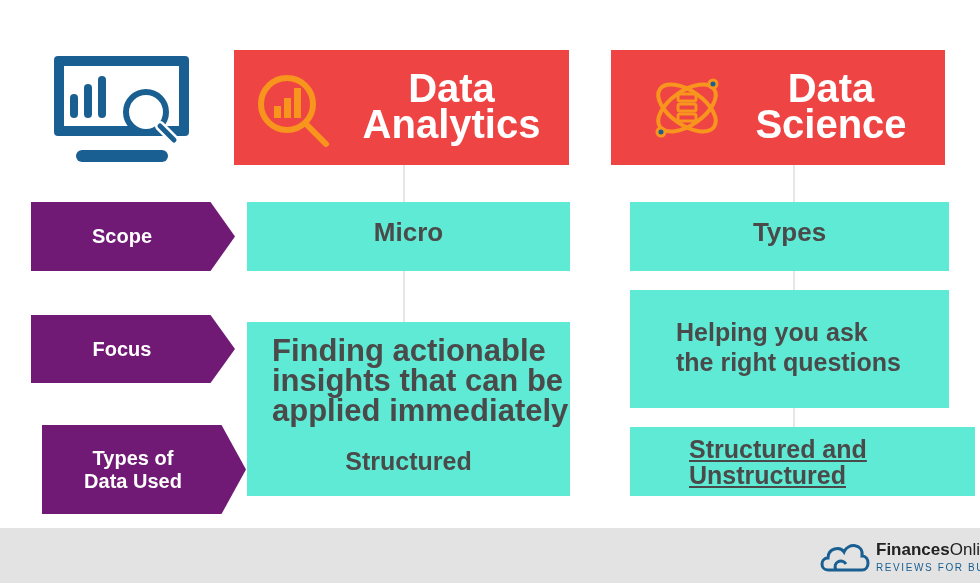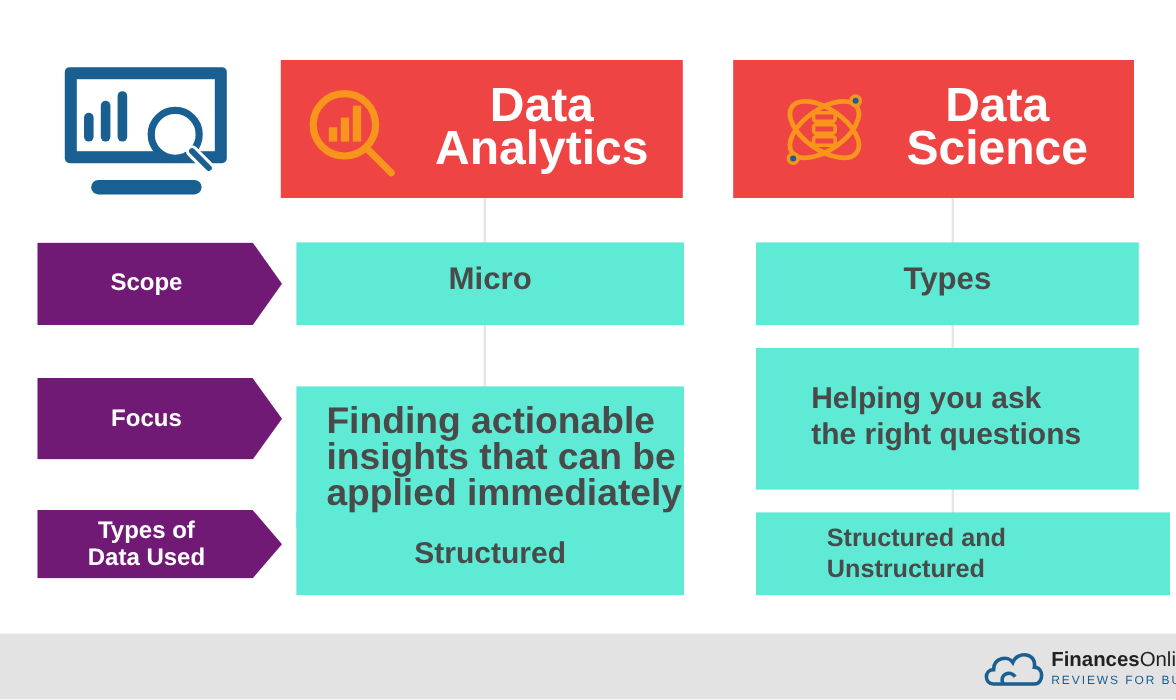--- a/index.html
+++ b/index.html
@@ -74,21 +74,21 @@
 
 <div class="abs vline" style="left:403px;top:165px;height:330px;"></div>
 <div class="abs vline" style="left:793px;top:165px;height:330px;"></div>
 
 <div class="abs label" style="left:31px;top:202px;width:204px;height:69px;">
   <span>Scope</span>
 </div>
 <div class="abs label" style="left:31px;top:315px;width:204px;height:68px;text-align:center;">
   <span>Focus</span>
 </div>
-<div class="abs label" style="left:31px;top:425px;width:204px;height:57px;">
+<div class="abs label" style="left:42px;top:425px;width:204px;height:89px;">
   <span>Types of
 Data Used</span>
 </div>
 
 <div class="abs cell center" style="left:247px;top:202px;width:323px;height:69px;font-size:26px;">
   <span style="margin-top:-8px;">Micro</span>
 </div>
 <div class="abs cell" style="left:247px;top:290px;width:323px;height:118px;font-size:31px;line-height:30px;margin-top:32px;">
   <span style="margin-left:25px;">Finding actionable
 insights that can be
@@ -98,21 +98,21 @@
   <span>Structured</span>
 </div>
 
 <div class="abs cell center" style="left:630px;top:202px;width:319px;height:69px;font-size:26px;">
   <span style="margin-top:-8px;">Types</span>
 </div>
 <div class="abs cell" style="left:630px;top:290px;width:319px;height:118px;font-size:25px;line-height:30px;">
   <span style="margin-left:46px;margin-top:-4px;">Helping you ask
 the right questions</span>
 </div>
-<div class="abs cell" style="left:630px;top:427px;width:345px;height:69px;font-size:21px;line-height:26px;">
+<div class="abs cell" style="left:630px;top:427px;width:345px;height:69px;font-size:25px;line-height:26px;text-decoration:underline;">
   <span style="margin-left:59px;">Structured and
 Unstructured</span>
 </div>
 
 <div class="abs footer" style="left:0;top:528px;width:980px;height:55px;"></div>
 <div class="abs" style="left:820px;top:538px;width:195px;height:40px;">
   <span class="abs" style="left:0;top:2px;">
     <svg width="50" height="34" viewBox="0 0 50 34">
       <path d="M8 30 C0 30 0 18 8 18 C8 8 20 6 24 12 C28 2 44 4 42 16 C50 16 50 30 42 30 Z" fill="none" stroke="#1a5f91" stroke-width="3"></path>
       <path d="M16 30 C12 22 22 18 26 24" fill="none" stroke="#1a5f91" stroke-width="3"></path>

